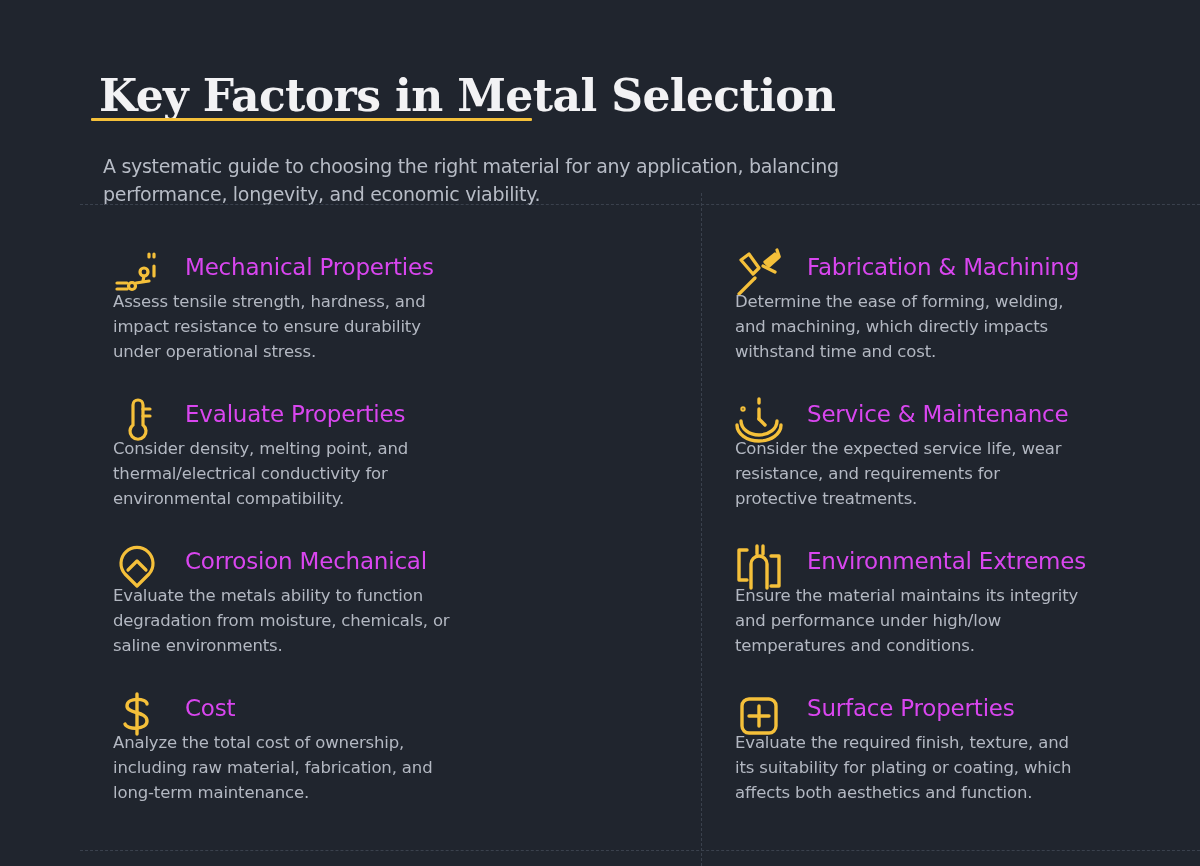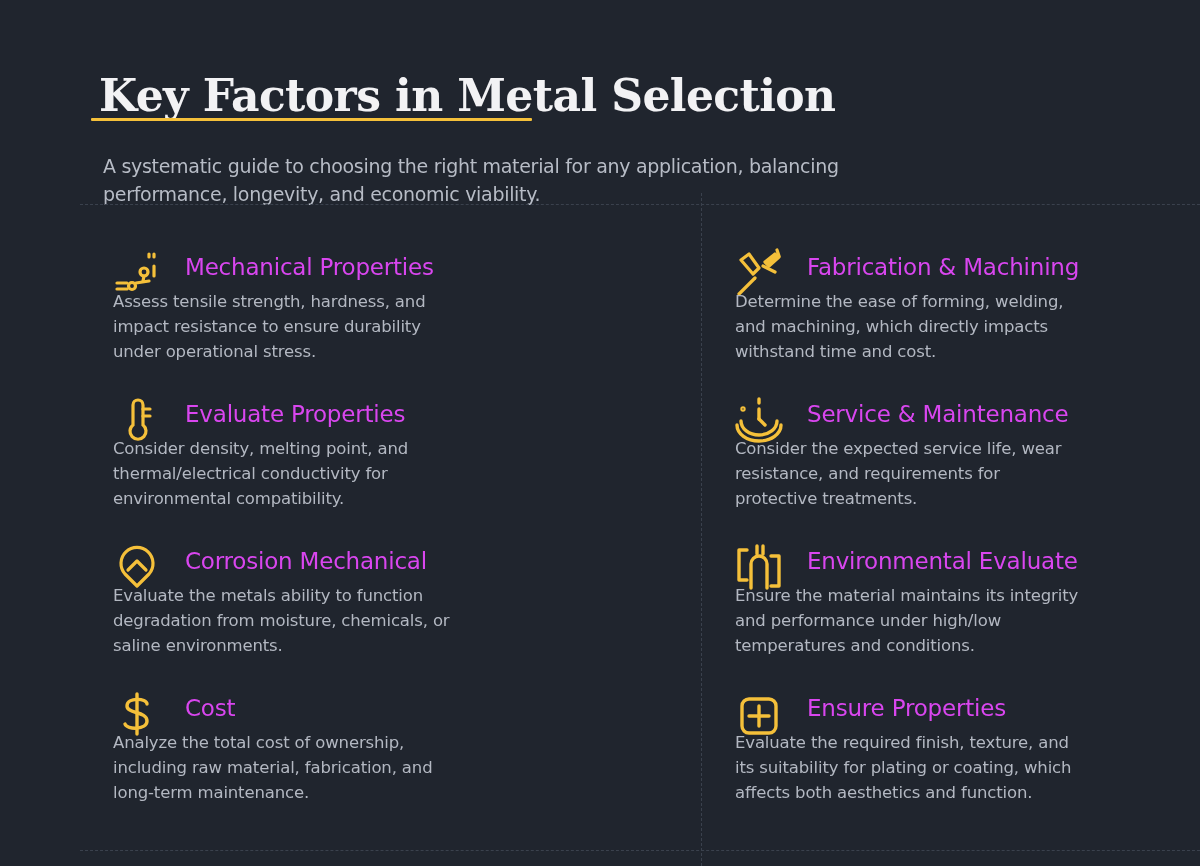--- a/index.html
+++ b/index.html
@@ -143,27 +143,27 @@
 <div class="card" style="left:735px; top:542px;">
   <span class="icon">
     <svg viewBox="0 0 48 48" fill="none" stroke="#f5c03a" stroke-width="3.4" stroke-linecap="round" stroke-linejoin="round">
       <path d="M12 8 H4 V38 H12"></path>
       <path d="M16 46 V22 A8 8 0 0 1 32 22 V46"></path>
       <line x1="22" y1="4" x2="22" y2="12"></line>
         <line x1="28" y1="4" x2="28" y2="12"></line>
       <path d="M36 14 H44 V44 H36"></path>
     </svg>
   </span>
-  <h3>Environmental Evaluate</h3>
+  <h3>Environmental Extremes</h3>
   <p>Ensure the material maintains its integrity and performance under high/low temperatures and conditions.</p>
 </div>
 
 <div class="card" style="left:735px; top:689px;">
   <span class="icon">
     <svg viewBox="0 0 48 48" fill="none" stroke="#f5c03a" stroke-width="3.4" stroke-linecap="round" stroke-linejoin="round">
       <rect x="7" y="10" width="34" height="34" rx="7"></rect>
       <line x1="24" y1="17" x2="24" y2="37"></line>
         <line x1="14" y1="27" x2="34" y2="27"></line>
     </svg>
   </span>
-  <h3>Ensure Properties</h3>
+  <h3>Surface Properties</h3>
   <p>Evaluate the required finish, texture, and its suitability for plating or coating, which affects both aesthetics and function.</p>
 </div>
 
 </body></html>

